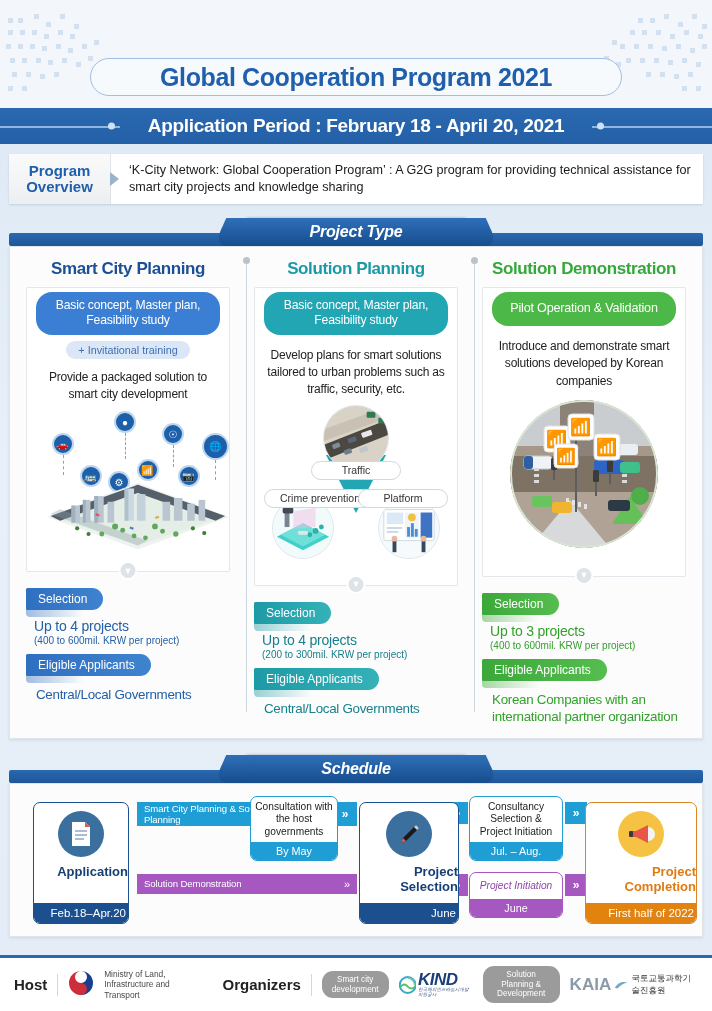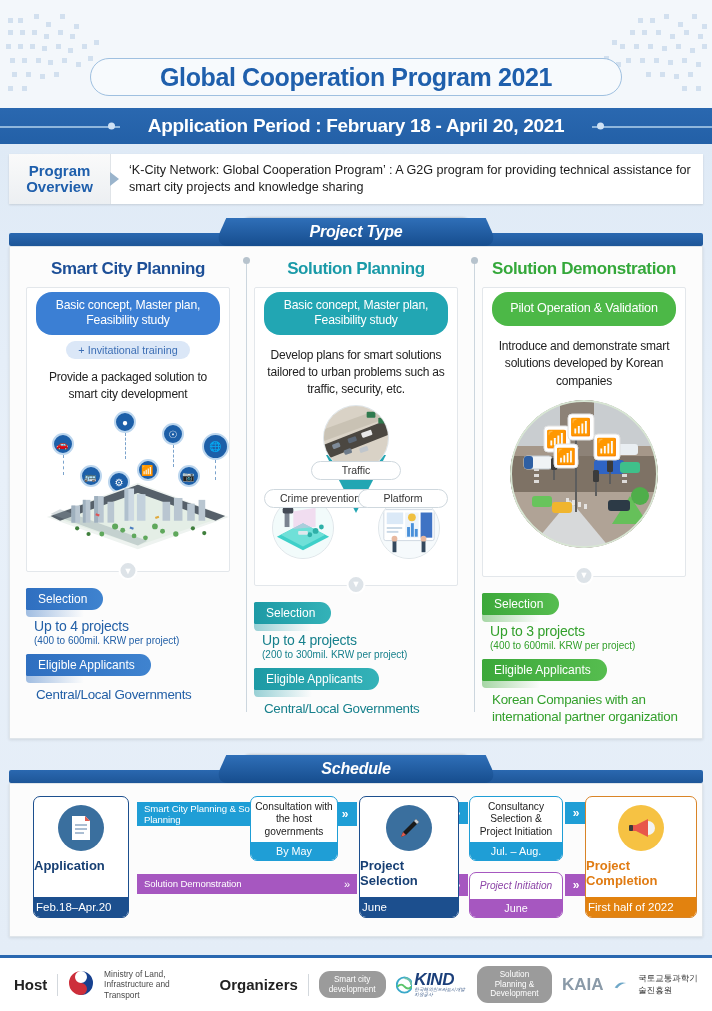--- a/index.html
+++ b/index.html
@@ -240,21 +240,21 @@
   .txt-teal { color:#17808c; }
   .txt-green { color:#33a02c; }
   .applicant { padding:10px 4px 0 10px; font-size:13.4px; line-height:1.3; letter-spacing:-0.3px; }
 
   
   .sched-panel { padding:10px 9px 12px; }
   .sched-row { position:relative; height:130px; }
 
   .sbox {
     position:absolute; background:#fff; border:1.6px solid #1c4f8e;
-    border-radius:7px; overflow:hidden; text-align:left;
+    border-radius:7px; overflow:hidden; text-align:right;margin-top:6px;
   }
   .sbox .sbox-title { font-size:13px; font-weight:bold; color:#173f73; line-height:1.15; }
   .sbox .sbox-foot { background:#1c4f8e; color:#fff; font-size:11.5px; padding:4px 2px; }
   .sbox.orange { border-color:#d98427; }
   .sbox.orange .sbox-title { color:#e07b12; }
   .sbox.orange .sbox-foot { background:#e2820f; }
 
   .sicon { border-radius:50%; display:flex; align-items:center; justify-content:center; }
 
   .bar {
@@ -800,21 +800,21 @@
       </svg>
       <span style="display:flex;flex-direction:column;line-height:1;font-style:italic;">
         <span class="kind-text">KIND</span>
         <span style="font-size:4.6px;color:#3a5a88;">한국해외인프라도시개발지원공사</span>
       </span>
     </span>
     <span class="f-grayPill">
       <div>Solution Planning &amp;</div>
       <div>Development</div>
     </span>
-    <span style="display:flex;align-items:center;gap:11px;">
+    <span style="display:flex;align-items:center;gap:3px;">
       <span class="kaia-text">KAIA</span>
       <svg width="20" height="14" viewBox="0 0 20 14">
         <path d="M1 11 q7 -11 18 -7 q-8 1 -14 8 z" fill="#6fa8c8"></path>
       </svg>
       <span class="kr-text">국토교통과학기술진흥원</span>
     </span>
   </div>
 
 </div>
 

